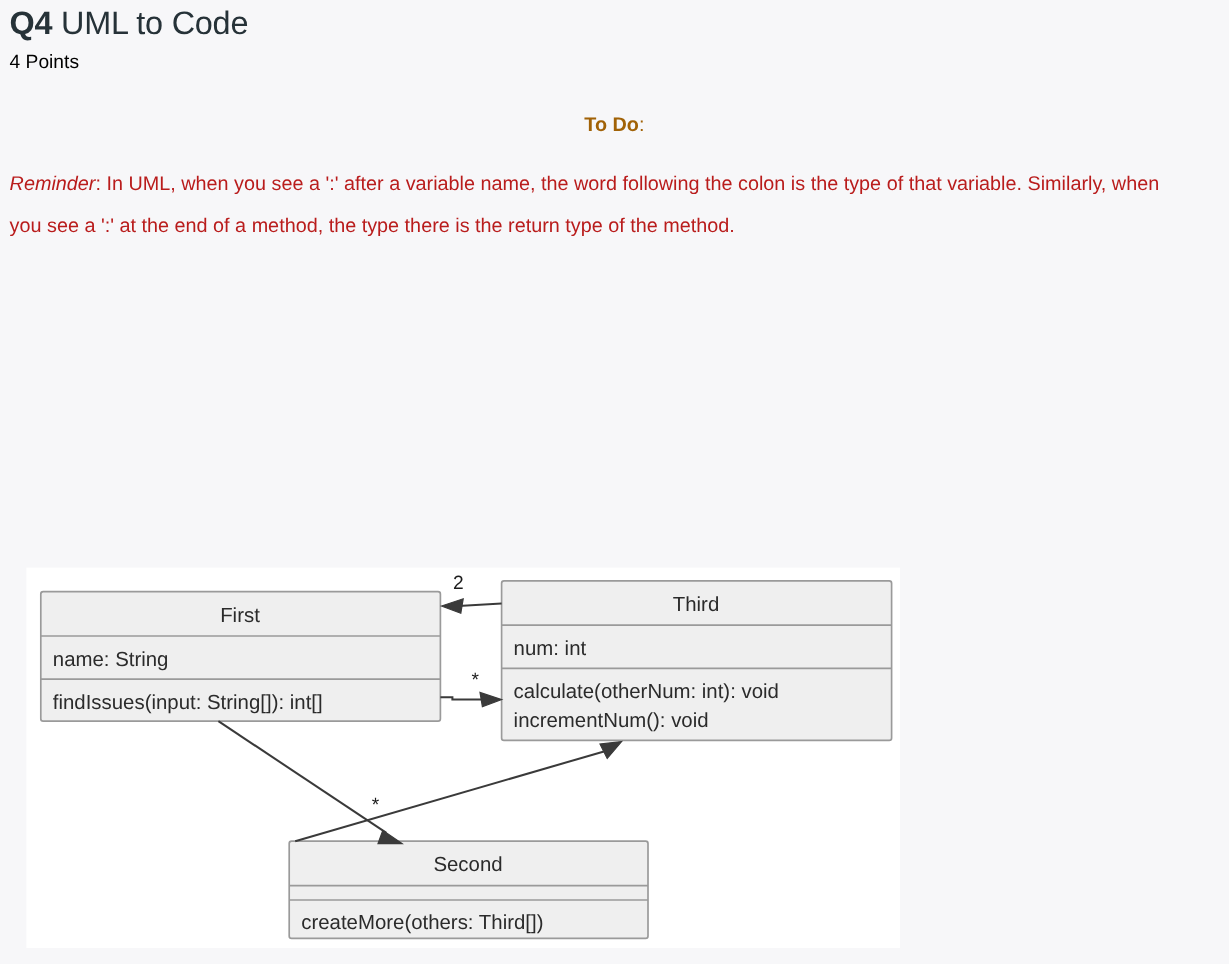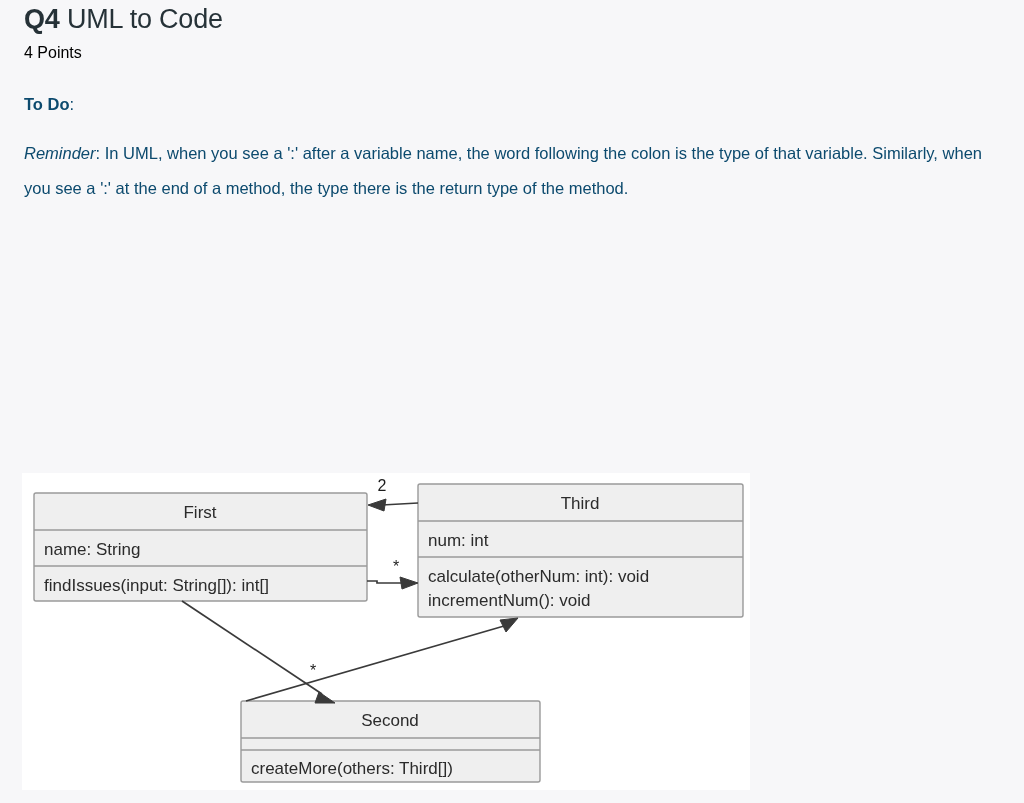--- a/index.html
+++ b/index.html
@@ -14,21 +14,21 @@
     overflow: hidden;
     font-family: "Liberation Sans", sans-serif;
     color: #2e3b42;
     -webkit-font-smoothing: antialiased;
   }
   .page {
     position: relative;
     width: 1024px;
     height: 803px;
     box-sizing: border-box;
-    padding: 0 24px;
+    padding: 0 8px;
   }
 
   
   .q-title {
     margin: 0;
     padding-top: 2px;
     font-size: 27px;
     line-height: 34px;
     font-weight: 400;
     color: #263238;
@@ -42,21 +42,22 @@
     font-size: 16px;
     line-height: 22px;
     color: #000000;
     font-weight: 400;
   }
 
   .todo-line {
     margin: 28px 0 0 0;
     font-size: 16.5px;
     line-height: 24px;
-    color: #0c4a6e;
+    color: #a16207;
+    text-align: center;
   }
   .todo-line .todo-label {
     font-weight: 700;
   }
 
   
   ul.todo-list {
     margin: 20px 0 0 0;
     padding: 0 0 0 24px;
     list-style: none;
@@ -79,21 +80,21 @@
     height: 5px;
     border-radius: 50%;
     background: #3c4a52;
   }
 
   
   .reminder {
     margin: 14px 0 0 0;
     font-size: 16.5px;
     line-height: 34.5px;
-    color: #0c4a6e;
+    color: #b91c1c;
     max-width: 960px;
   }
   .reminder .rem-word {
     font-style: italic;
   }
 
   
   .diagram-panel {
     position: absolute;
     left: 22px;

